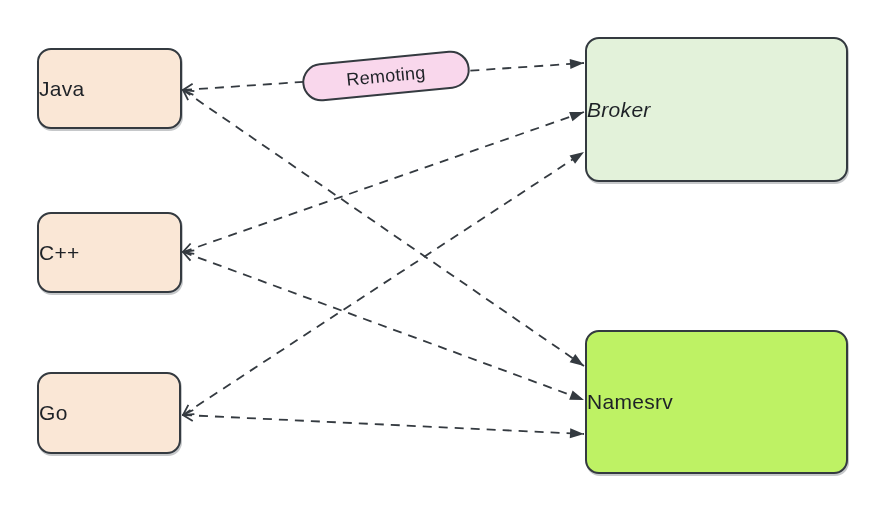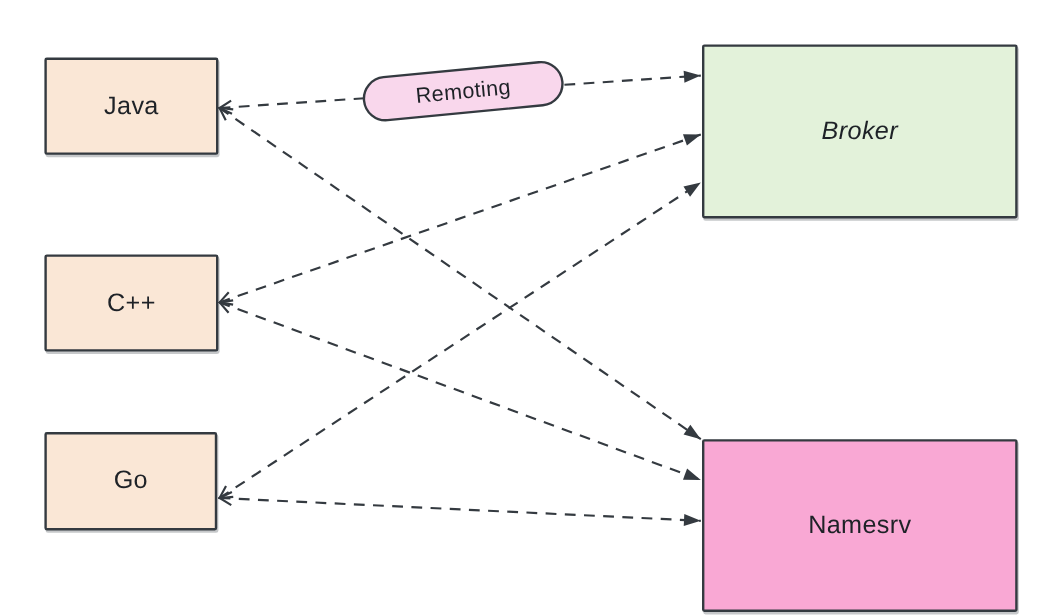--- a/index.html
+++ b/index.html
@@ -25,35 +25,35 @@
   .edge {
     stroke: #343a40;
     stroke-width: 1.8;
     stroke-dasharray: 9 7;
     fill: none;
   }
   .node {
     position: absolute;
     display: flex;
     align-items: center;
-    justify-content: center;
+    justify-content: flex-start;
     border: 2px solid #343a40;
-    border-radius: 2px;
+    border-radius: 14px;
     box-sizing: border-box;
     color: #1e2227;
     font-size: 21px;
     letter-spacing: 0.3px;
     box-shadow: 1px 2px 0 rgba(52,58,64,0.28);
   }
   .node-client { background: #fae7d6; }
   .node-java    { left: 37px;  top: 48px;  width: 145px; height: 81px; }
   .node-cpp     { left: 37px;  top: 212px; width: 145px; height: 81px; }
-  .node-go      { left: 37px;  top: 360px; width: 144px; height: 82px; }
+  .node-go      { left: 37px;  top: 372px; width: 144px; height: 82px; }
   .node-broker  { left: 585px; top: 37px;  width: 263px; height: 145px; background: #e3f2da; font-style: italic; }
-  .node-namesrv { left: 585px; top: 330px; width: 263px; height: 144px; background: #f9a8d4; margin-top: 36px; }
+  .node-namesrv { left: 585px; top: 330px; width: 263px; height: 144px; background: #bef264; }
   .edge-pill {
     position: absolute;
     left: 302px;
     top: 57px;
     width: 168px;
     height: 38px;
     background: #f9d7ec;
     border: 2px solid #343a40;
     border-radius: 19px;
     box-sizing: border-box;

